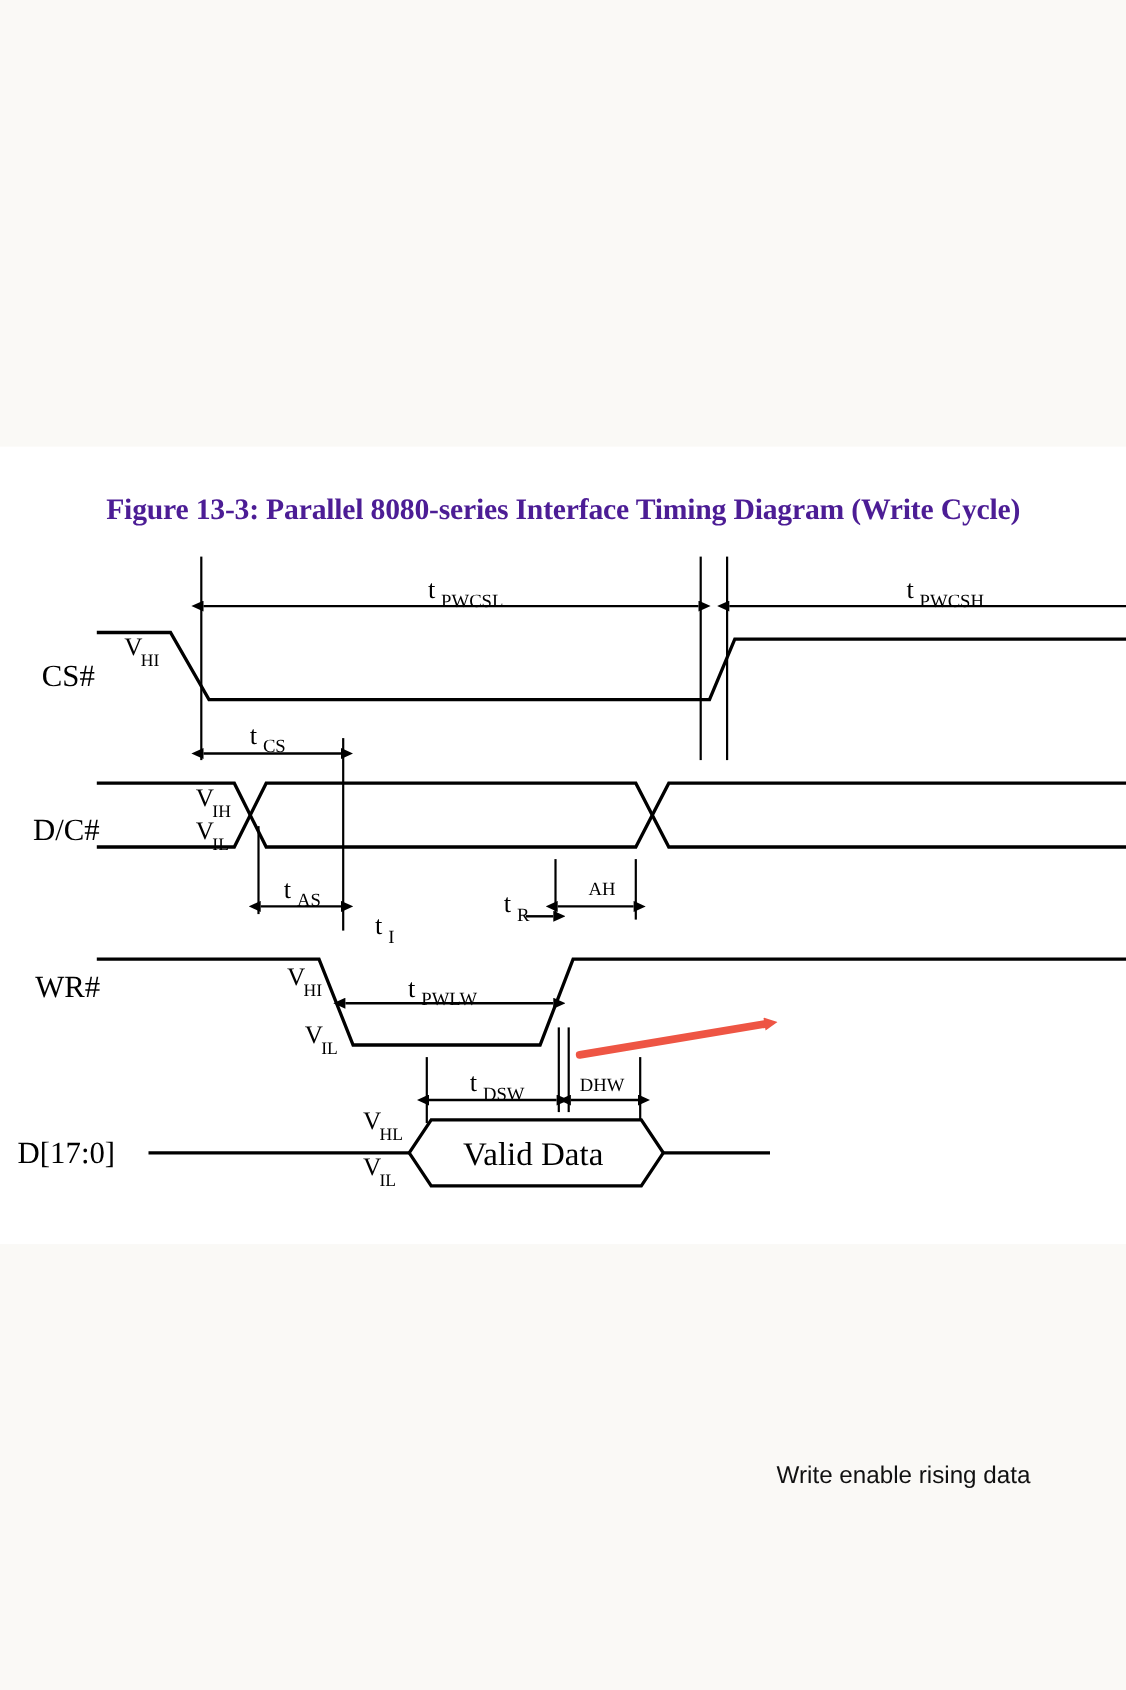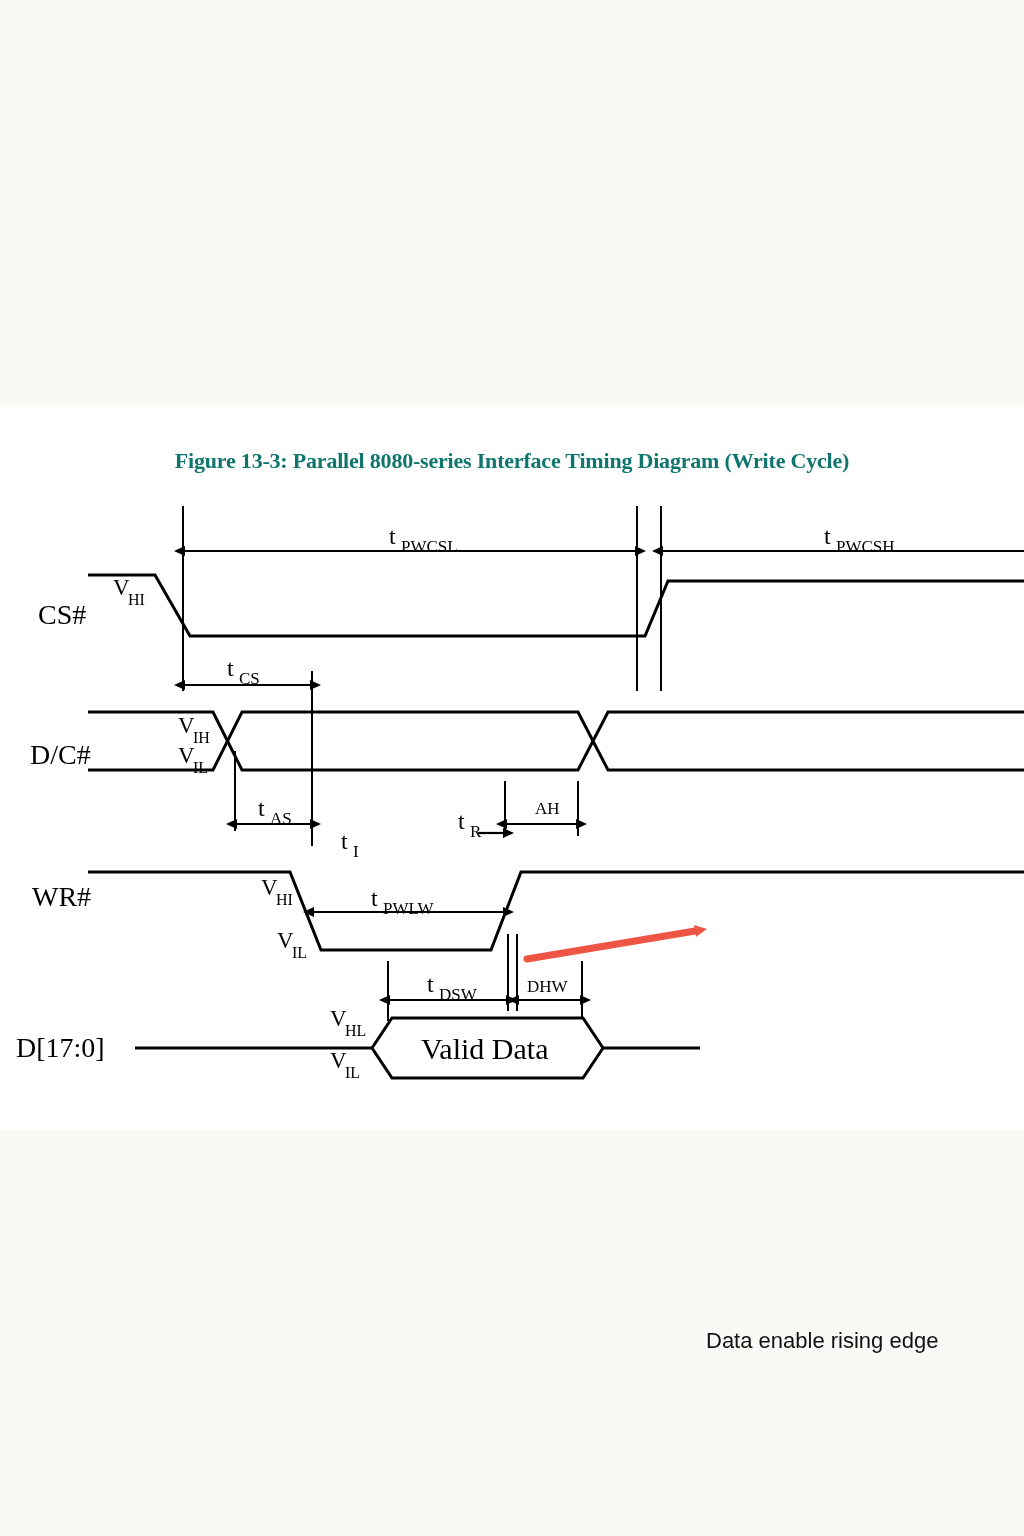--- a/index.html
+++ b/index.html
@@ -24,22 +24,22 @@
     background: #ffffff;
   }
   #fig-title {
     position: absolute;
     left: 0;
     top: 42px;
     width: 1024px;
     text-align: center;
     font-family: "Liberation Serif", serif;
     font-weight: bold;
-    font-size: 22px;
-    color: #0f766e;
+    font-size: 27px;
+    color: #4c1d95;
     letter-spacing: -0.2px;
     white-space: nowrap;
   }
   svg.diagram {
     position: absolute;
     left: 0;
     top: 0;
     width: 1024px;
     height: 725px;
     overflow: visible;
@@ -192,17 +192,17 @@
       <text class="lvl" x="330" y="620">V</text>
       <text class="lvl-sub" x="345" y="630">HL</text>
       <text class="lvl" x="330" y="662">V</text>
       <text class="lvl-sub" x="345" y="672">IL</text>
       <text class="valid" x="421" y="653">Valid Data</text>
 
       <line x1="527" y1="553" x2="695" y2="525" stroke="#ee5544" stroke-width="7" stroke-linecap="round" marker-end="url(#arrRed)"></line>
     </svg>
 
     <div class="annot-text">
-      <div>Data enable rising edge</div>
+      <div>Write enable rising data</div>
     </div>
 
   </div>
 </div>
 
 </body></html>

